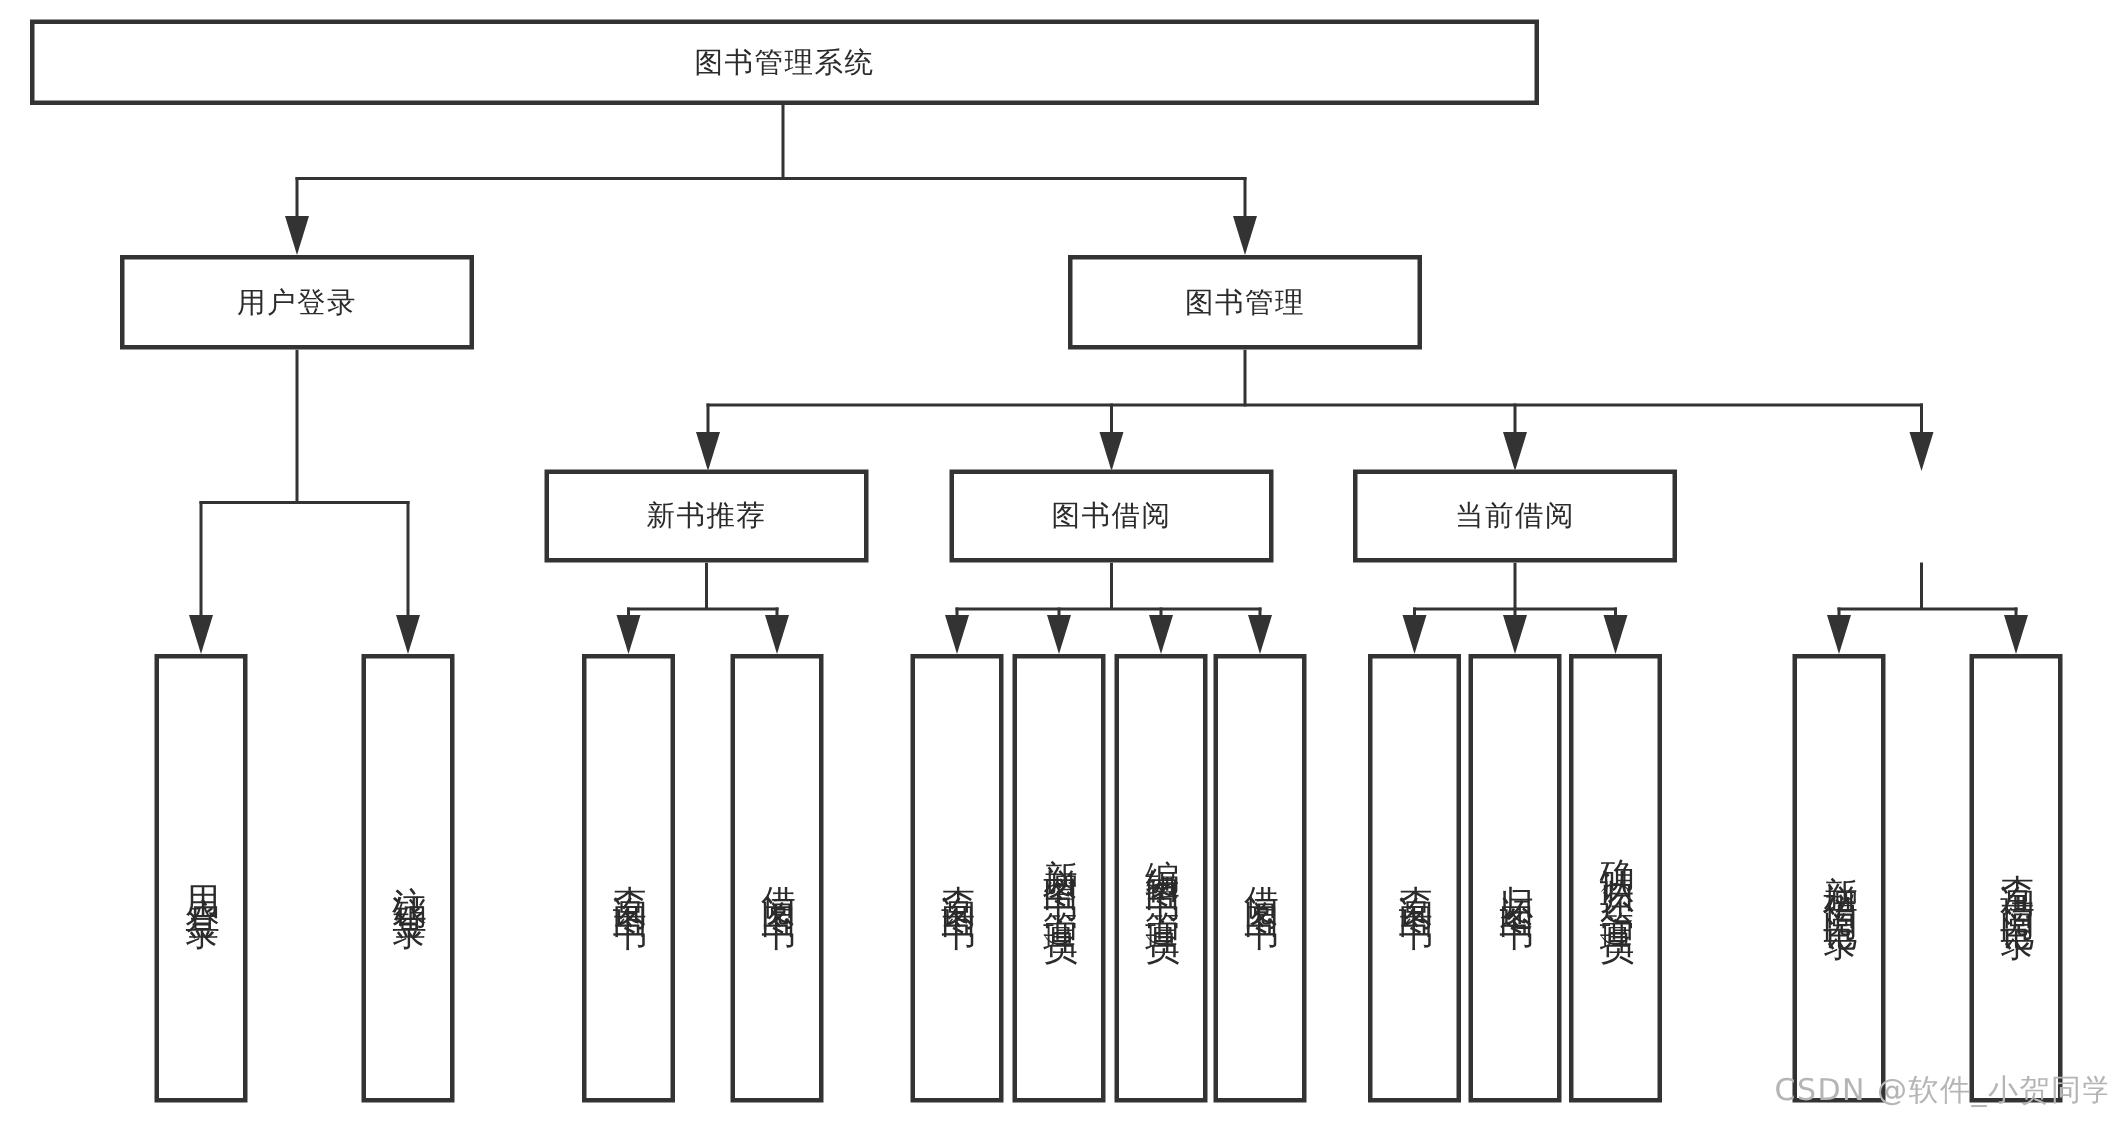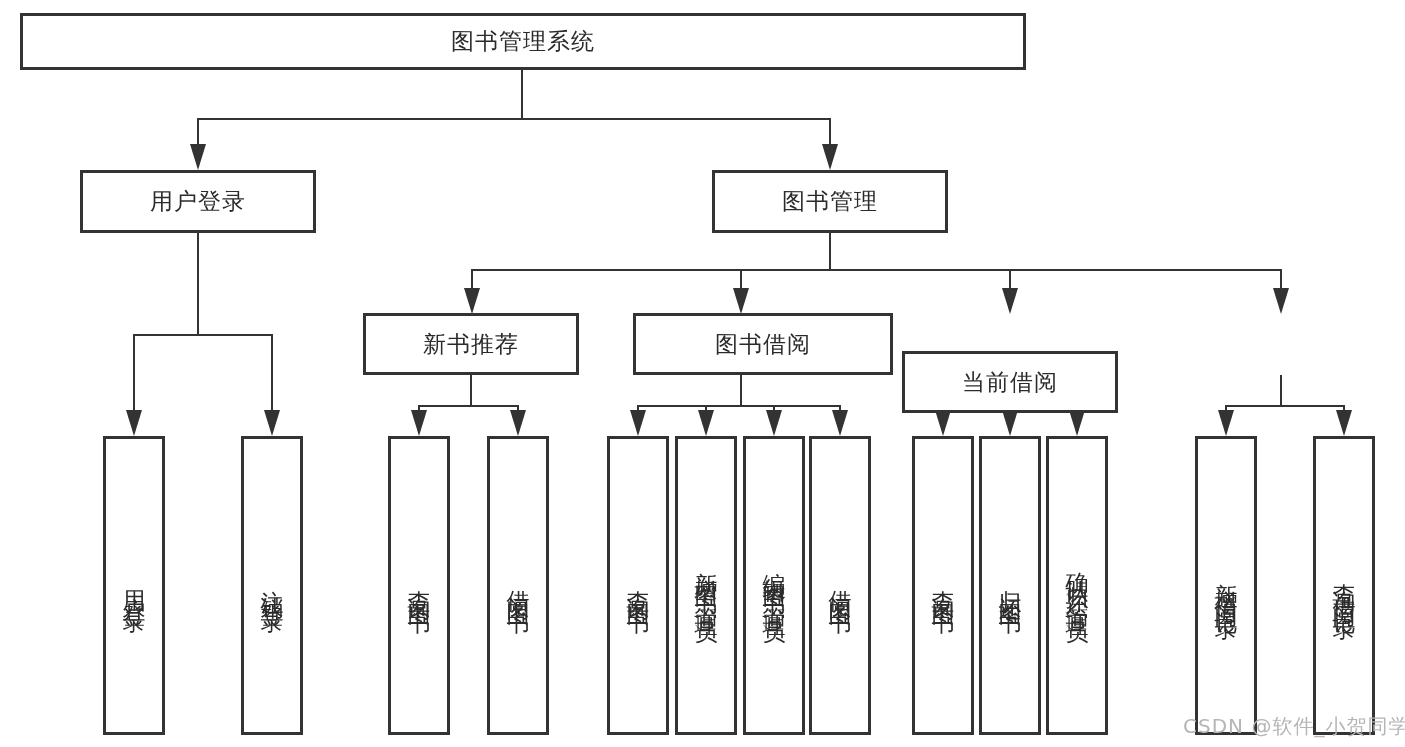--- a/index.html
+++ b/index.html
@@ -16,21 +16,21 @@
     position: absolute;
     box-sizing: border-box;
     background: #fff;
     border: 3px solid var(--color-line, #333333);
     display: flex;
     align-items: center;
     justify-content: center;
     text-align: center;
     z-index: 2;
   }
-  .hbox { font-size: 23px; letter-spacing: 1px; white-space: nowrap; text-align: right; }
+  .hbox { font-size: 19px; letter-spacing: 1px; white-space: nowrap; text-align: right; }
   .vbox {
     writing-mode: vertical-rl;
     text-orientation: mixed;
     font-size: 23px;
     letter-spacing: 7px;
     line-height: 1;
   }
   .vline {
     position: absolute;
     width: 2px;
@@ -91,22 +91,22 @@
   <div class="vline" style="left:471px; top:269px; height:22px;"></div>
   <div class="arrow" style="left:464px; top:288px;"></div>
   <div class="vline" style="left:740px; top:269px; height:22px;"></div>
   <div class="arrow" style="left:733px; top:288px;"></div>
   <div class="vline" style="left:1009px; top:269px; height:22px;"></div>
   <div class="arrow" style="left:1002px; top:288px;"></div>
   <div class="vline" style="left:1280px; top:269px; height:22px;"></div>
   <div class="arrow" style="left:1273px; top:288px;"></div>
 
   <div class="box hbox" style="left:363px; top:313px; width:216px; height:62px;font-family:Liberation Serif, serif;">新书推荐</div>
-  <div class="box hbox" style="left:633px; top:313px; width:260px; height:62px;">图书借阅</div>
-  <div class="box hbox" style="left:902px; top:313px; width:216px; height:62px;margin-top:38px;">当前借阅</div>
+  <div class="box hbox" style="left:633px; top:313px; width:216px; height:62px;">图书借阅</div>
+  <div class="box hbox" style="left:902px; top:313px; width:216px; height:62px;">当前借阅</div>
 
   <div class="vline" style="left:470px; top:375px; height:31px;"></div>
   <div class="hline" style="left:418px; top:405px; width:101px;"></div>
   <div class="vline" style="left:418px; top:405px; height:8px;"></div>
   <div class="arrow" style="left:411px; top:410px;"></div>
   <div class="vline" style="left:517px; top:405px; height:8px;"></div>
   <div class="arrow" style="left:510px; top:410px;"></div>
 
   <div class="vline" style="left:740px; top:375px; height:31px;"></div>
   <div class="hline" style="left:637px; top:405px; width:204px;"></div>

